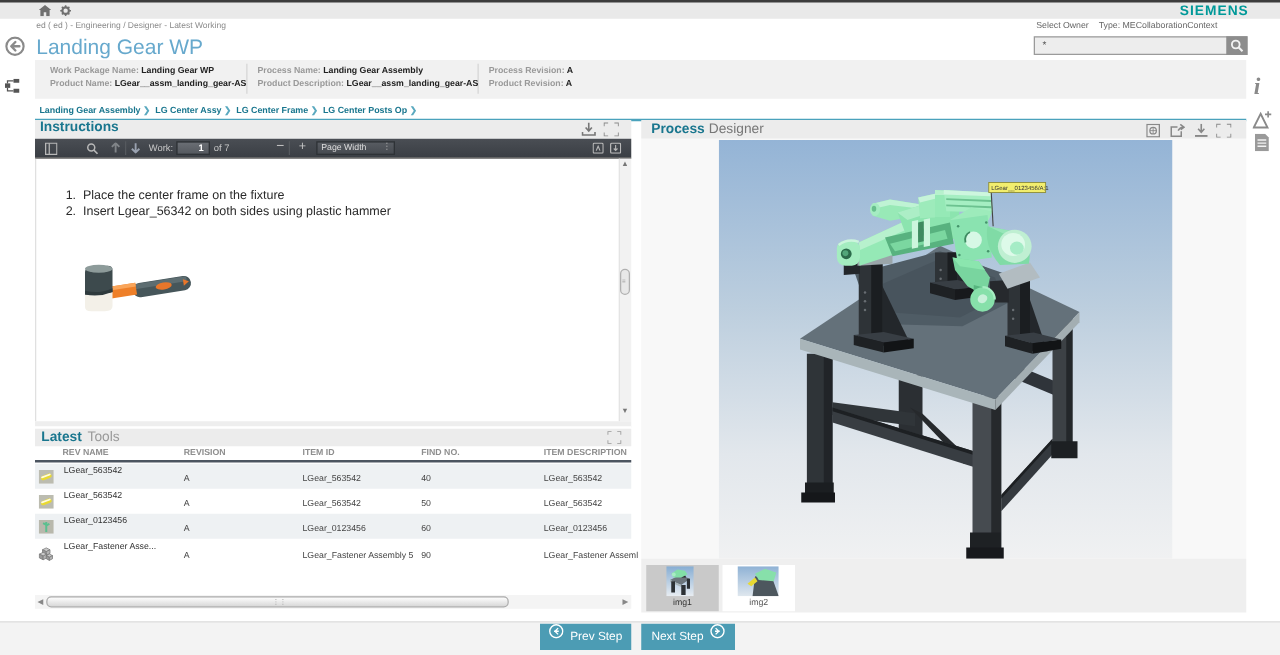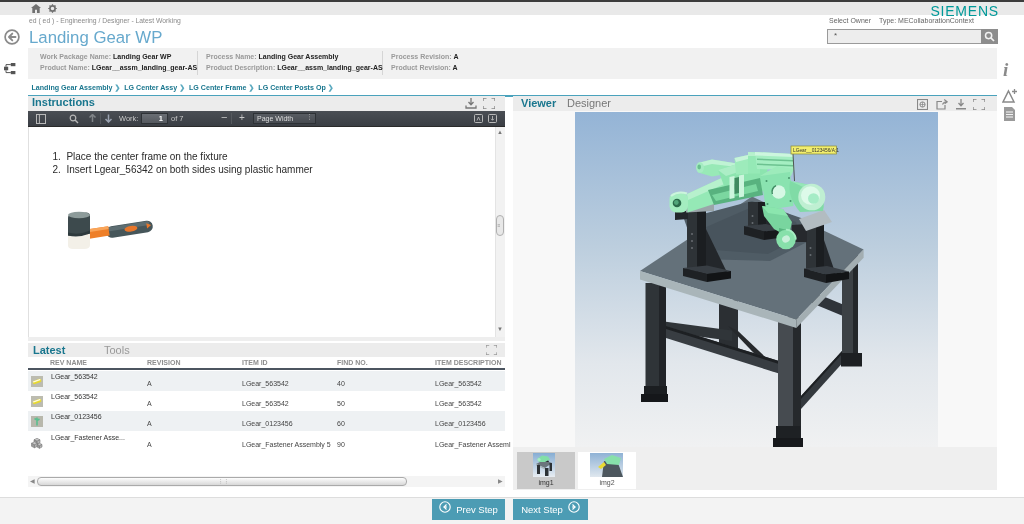--- a/index.html
+++ b/index.html
@@ -22,21 +22,21 @@
     <line x1="4.5" y1="0.2" x2="4.5" y2="1.6"></line>
       <line x1="4.5" y1="7.4" x2="4.5" y2="8.8"></line>
     <line x1="0.2" y1="4.5" x2="1.6" y2="4.5"></line>
       <line x1="7.4" y1="4.5" x2="8.8" y2="4.5"></line>
     <line x1="1.5" y1="1.5" x2="2.5" y2="2.5"></line>
       <line x1="6.5" y1="6.5" x2="7.5" y2="7.5"></line>
     <line x1="7.5" y1="1.5" x2="6.5" y2="2.5"></line>
       <line x1="2.5" y1="6.5" x2="1.5" y2="7.5"></line>
   </g>
 </svg>
-<div class="abs" style="right:25px;top:3px;font-size:14px;font-weight:normal;letter-spacing:0.8px;color:#009999;">SIEMENS</div>
+<div class="abs" style="right:25px;top:3px;font-size:11px;font-weight:bold;letter-spacing:0.8px;color:#009999;">SIEMENS</div>
 
 <div class="abs" style="left:29px;top:16.5px;font-size:6.8px;color:#8a8a8a;">ed ( ed ) - Engineering / Designer - Latest Working</div>
 <div class="abs" style="left:829px;top:17px;font-size:7px;color:#666;">Select Owner</div>
 <div class="abs" style="left:879px;top:17px;font-size:7px;color:#666;">Type: MECollaborationContext</div>
 
 <svg class="abs" style="left:4px;top:29px;" width="16" height="16" viewBox="0 0 16 16">
   <circle cx="8" cy="8" r="6.9" fill="none" stroke="#8a8a8a" stroke-width="1.7"></circle>
   <path d="M8.3 4.6 L5 8 L8.3 11.4 M5.3 8 L11.5 8" fill="none" stroke="#8a8a8a" stroke-width="1.9" stroke-linecap="round" stroke-linejoin="round"></path>
 </svg>
 <div class="abs" style="left:29px;top:27.5px;font-size:16.8px;color:#67a9cd;">Landing Gear WP</div>
@@ -153,21 +153,21 @@
     <path d="M8 35.5 L8 45.5 Q8 48.8 13 49 L24 49 Q30 48.8 30 45 L30 33.5 Q19 38 8 35.5 Z" fill="#f3f0e8"></path>
     <path d="M8 35.5 Q19 38 30 33.5 L30 30.5 Q19 35.5 8 32.5 Z" fill="#2e3a3d"></path>
   </g>
 </svg>
 
 <div class="abs" style="left:28px;top:337px;width:477px;height:4.5px;background:#eeeeee;"></div>
 
 <div class="abs" style="left:28px;top:341px;width:477px;height:148px;background:#fff;"></div>
 <div class="abs" style="left:28px;top:343px;width:477px;height:13.5px;background:#ececec;"></div>
 <div class="abs" style="left:33px;top:344px;font-size:11px;font-weight:bold;color:#19768e;">Latest</div>
-<div class="abs" style="left:70px;top:344px;font-size:11px;color:#999;margin-left:34px;">Tools</div>
+<div class="abs" style="left:70px;top:344px;font-size:11px;color:#999;">Tools</div>
 <svg class="abs" style="left:486px;top:345px;" width="11" height="10" viewBox="0 0 12 11">
   <path d="M0 3 L0 0 L3.5 0 M8.5 0 L12 0 L12 3 M12 8 L12 11 L8.5 11 M3.5 11 L0 11 L0 8" stroke="#999" stroke-width="1.4" fill="none"></path>
 </svg>
 
 <div class="abs" style="left:50px;top:359px;font-size:7px;font-weight:bold;color:#8e8e8e;">REV NAME</div>
 <div class="abs" style="left:147px;top:359px;font-size:7px;font-weight:bold;color:#8e8e8e;">REVISION</div>
 <div class="abs" style="left:242px;top:359px;font-size:7px;font-weight:bold;color:#8e8e8e;">ITEM ID</div>
 <div class="abs" style="left:337px;top:359px;font-size:7px;font-weight:bold;color:#8e8e8e;">FIND NO.</div>
 <div class="abs" style="left:435px;top:359px;font-size:7px;font-weight:bold;color:#8e8e8e;">ITEM DESCRIPTION</div>
 <div class="abs" style="left:28px;top:368.4px;width:477px;height:1.8px;background:#4c5560;"></div>
@@ -231,21 +231,21 @@
 <div class="abs" style="left:337px;top:441px;font-size:7px;color:#444;">90</div>
 <div class="abs" style="left:435px;top:441px;font-size:7px;color:#444;">LGear_Fastener Asseml</div>
 
 <div class="abs" style="left:28px;top:475.5px;width:477px;height:11px;background:#f4f4f4;"></div>
 <div class="abs" style="left:30px;top:477px;font-size:6px;color:#888;">◀</div>
 <div class="abs" style="left:498px;top:477px;font-size:6px;color:#888;">▶</div>
 <div class="abs" style="left:37px;top:476.5px;width:370px;height:9px;background:linear-gradient(#fdfdfd,#d8d8d8);border:1px solid #aaa;border-radius:4px;"></div>
 <div class="abs" style="left:218px;top:477.5px;font-size:5.5px;color:#999;">⋮⋮</div>
 
 <div class="abs" style="left:512.5px;top:96.4px;width:484.5px;height:14.6px;background:#ececec;"></div>
-<div class="abs" style="left:521px;top:96.5px;font-size:11px;font-weight:bold;color:#19768e;">Viewer</div>
+<div class="abs" style="left:521px;top:96.5px;font-size:11px;font-weight:bold;color:#19768e;">Process</div>
 <div class="abs" style="left:567px;top:96.5px;font-size:11px;color:#777;">Designer</div>
 
 <svg class="abs" style="left:917px;top:98.5px;" width="11" height="11" viewBox="0 0 11 11">
   <rect x="0.5" y="0.5" width="10" height="10" fill="none" stroke="#888" stroke-width="1.1"></rect>
   <circle cx="5.5" cy="5.5" r="2.6" fill="none" stroke="#888" stroke-width="1"></circle>
   <path d="M5.5 3 L5.5 8 M3 5.5 L8 5.5" stroke="#888" stroke-width="0.7"></path>
 </svg>
 <svg class="abs" style="left:936px;top:98.5px;" width="12" height="11" viewBox="0 0 12 11">
   <path d="M6 2.5 L1 2.5 L1 10 L9 10 L9 6" fill="none" stroke="#888" stroke-width="1.2"></path>
   <path d="M6.5 5.5 Q8 2.5 11 2.8 M8.2 0.5 L11.2 2.8 L8.6 4.8" fill="none" stroke="#888" stroke-width="1.2"></path>

